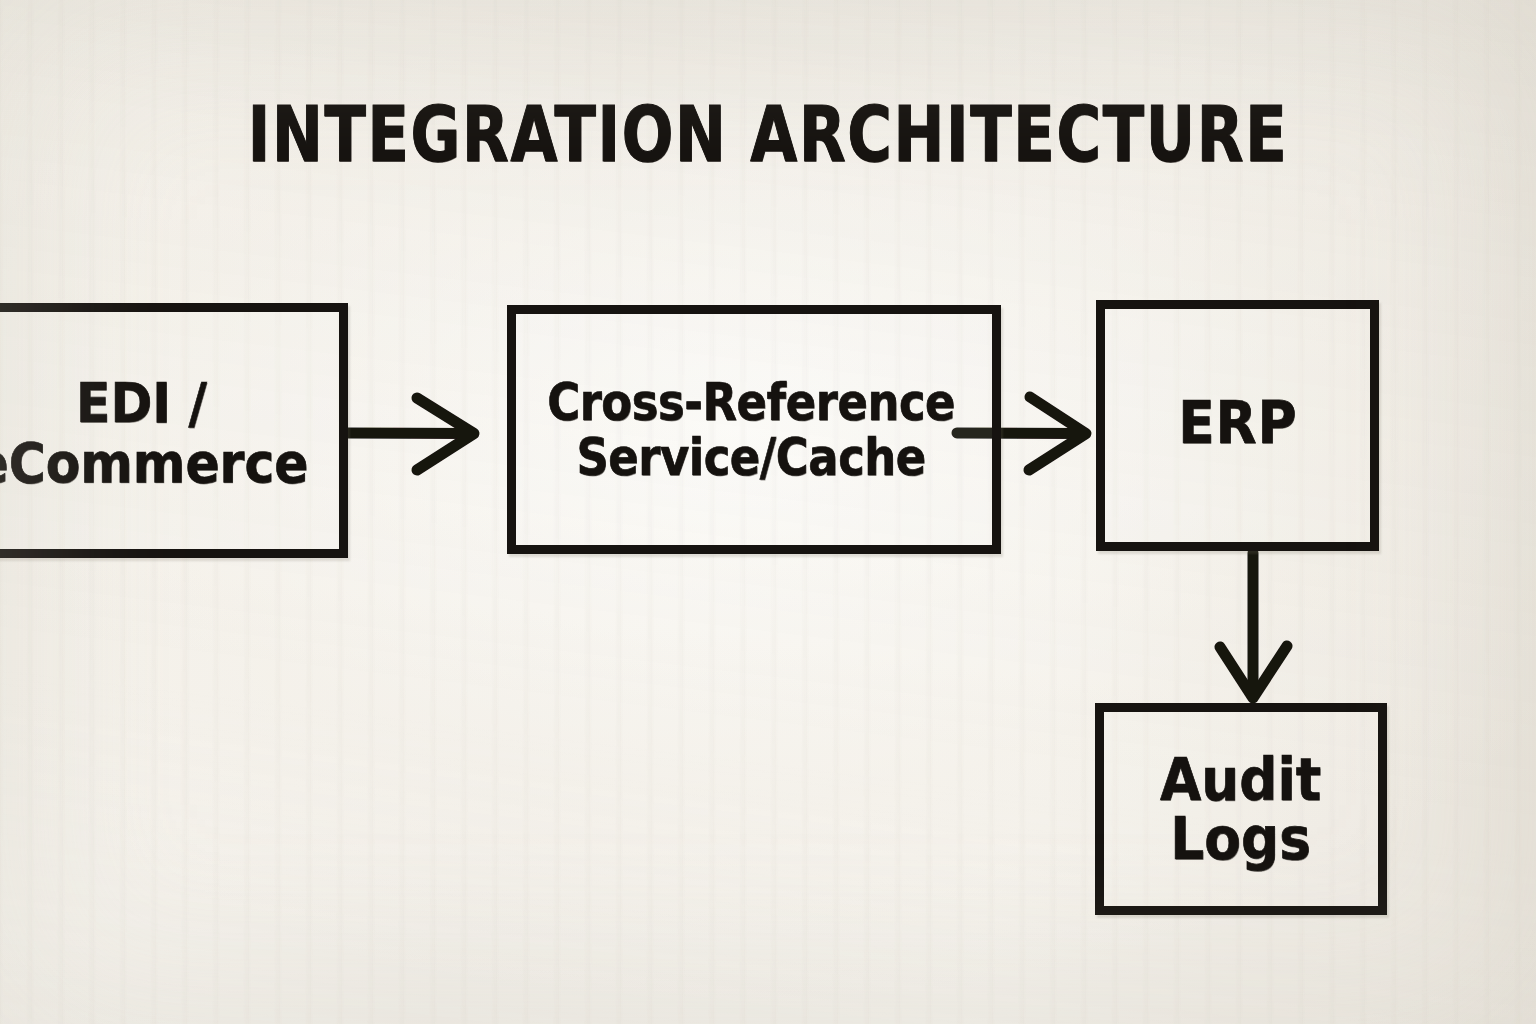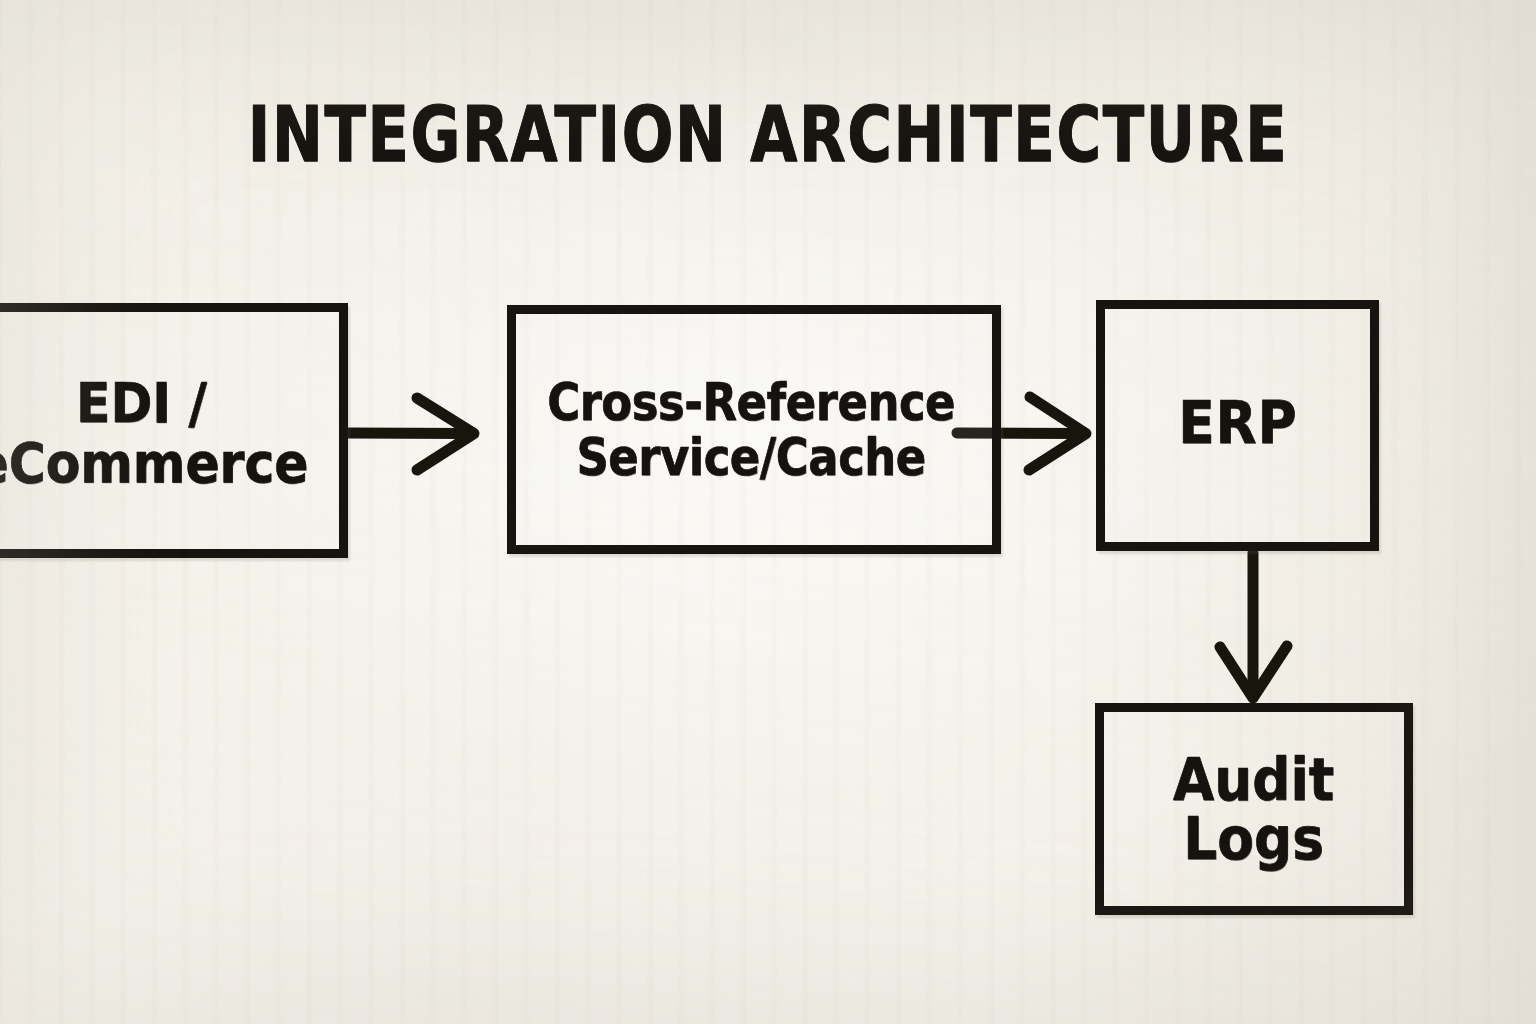--- a/index.html
+++ b/index.html
@@ -93,21 +93,21 @@
 
   #node-edi        { left: -64px;  top: 303px; width: 412px; height: 255px; }
   #node-edi .node-text   { font-size: 56px; transform: scaleX(0.90) translateY(2px); }
 
   #node-xref       { left: 491px;  top: 305px; width: 494px; height: 249px; margin-left: 16px; }
   #node-xref .node-text  { font-size: 51px; transform: scaleX(0.88) translate(-3px, 1px); letter-spacing: -0.5px; }
 
   #node-erp        { left: 1096px; top: 300px; width: 283px; height: 251px; }
   #node-erp .node-text   { font-size: 58px; transform: scaleX(0.92) translateY(-2px); letter-spacing: 1px; }
 
-  #node-audit      { left: 1095px; top: 703px; width: 318px; height: 212px; }
+  #node-audit      { left: 1095px; top: 703px; width: 292px; height: 212px; }
   #node-audit .node-text { font-size: 58px; transform: scaleX(0.92) translateY(1px); line-height: 1.02; }
 </style>
 </head>
 <body>
 
 <div id="board">
 
   <div class="title">INTEGRATION ARCHITECTURE</div>
 
   <svg class="svg-layer" viewBox="0 0 1536 1024" aria-hidden="true">

